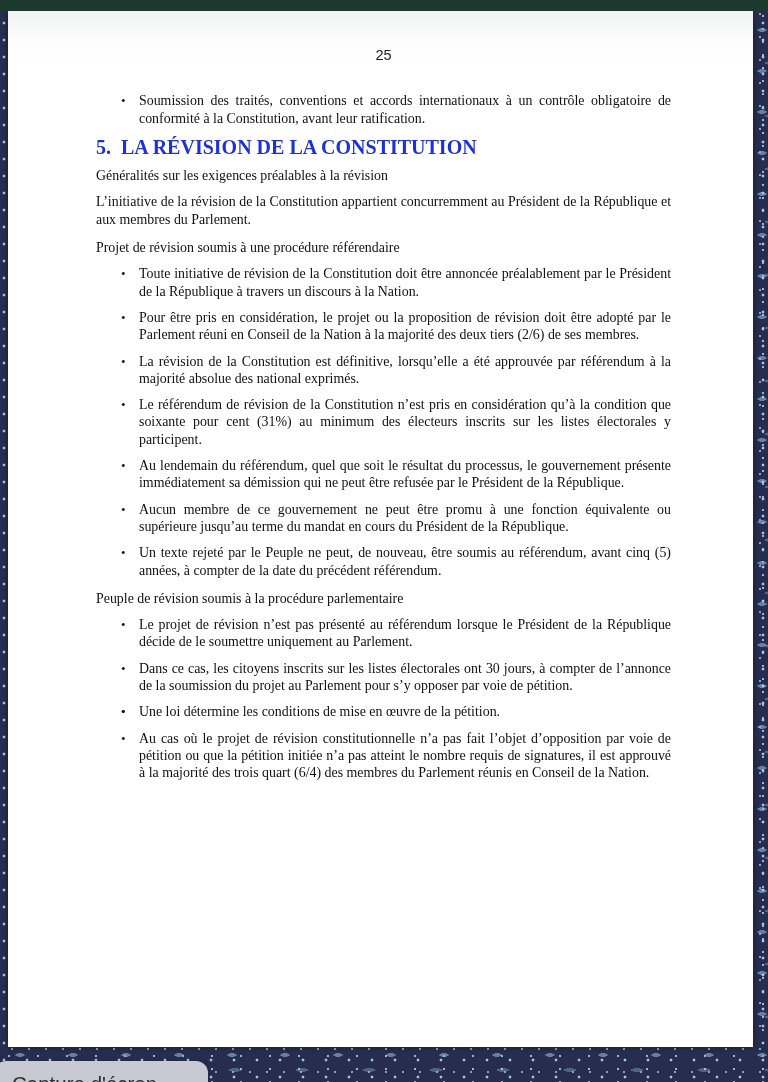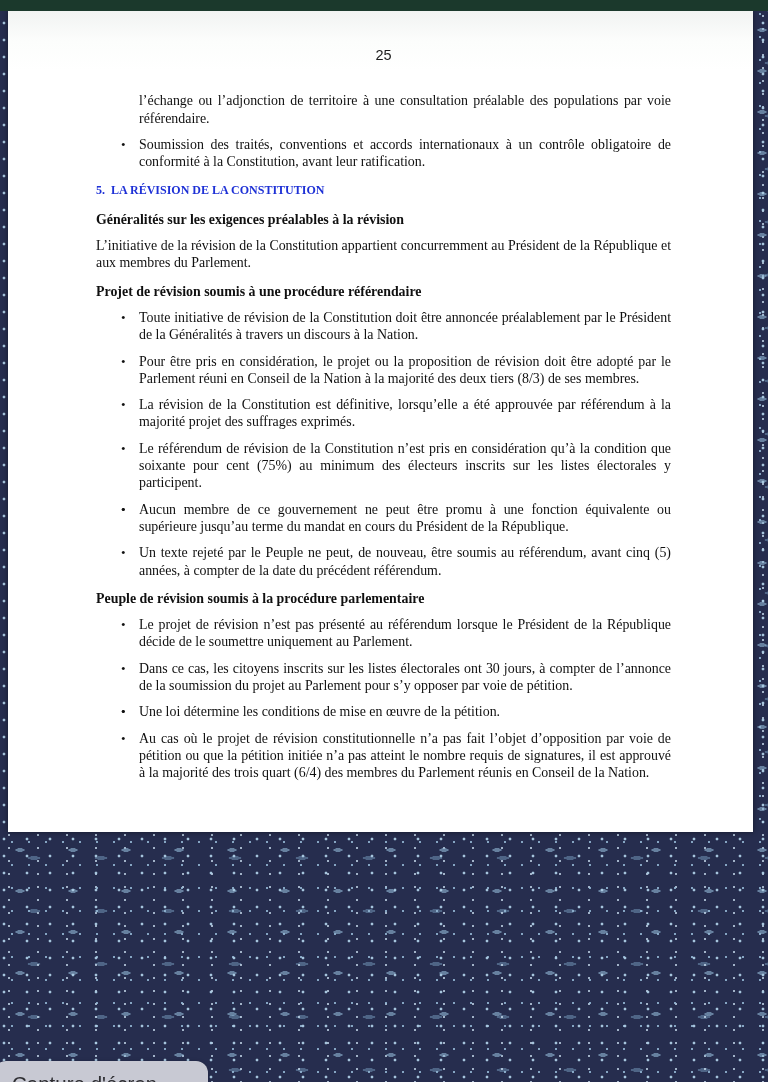--- a/index.html
+++ b/index.html
@@ -26,21 +26,21 @@
   .top-bar {
     position: absolute; top: 0; left: 0;
     width: 768px; height: 11px;
     background: #1b392c;
     z-index: 3;
   }
 
   
   .doc-page {
     position: absolute; left: 8px; top: 11px;
-    width: 745px; height: 821px;
+    width: 745px; height: 1036px;
     background: linear-gradient(180deg, #f1f3f2 0px, #fcfdfc 30px, #ffffff 60px);
     box-shadow: 0 0 5px rgba(0,0,0,0.45);
     z-index: 2;
     box-sizing: border-box;
     padding: 36px 82px 0 88px;
     color: #101010;
     font-size: 13.9px;
     line-height: 17.3px;
   }
 
@@ -58,26 +58,26 @@
   .page-content .heading { text-align: justify; margin: 0 0 9px 0; }
 
   .page-content .hang { padding-left: 43px; }
 
   .page-content .bullet { position: relative; padding-left: 43px; }
   .page-content .bullet .marker {
     position: absolute; left: 25px; top: 0;
     font-size: 13px;
   }
 
-  .page-content .heading { font-weight: bold; margin-top: 11px; }
+  .page-content .heading { font-weight: normal; margin-top: 11px; }
 
   .page-content .title {
     font-weight: bold;
     color: #1e31d6;
-    font-size: 12px;
+    font-size: 20px;
     margin: 12px 0 10px 0;
     white-space: pre-wrap;
   }
 
   
   .screenshot-tooltip {
     position: absolute; left: -6px; top: 1061px;
     width: 214px; height: 46px;
     background: #c8c9d3;
     border-radius: 12px;
@@ -93,31 +93,30 @@
 </head>
 <body>
 
 <div class="desktop-bg"></div>
 
 <div class="top-bar"></div>
 
 <div class="doc-page">
   <div class="page-number">25</div>
   <div class="page-content">
-      <div class="hang">l’échange ou l’adjonction de territoire à une consultation préalable des populations par voie référendaire.</div>
       <div class="bullet"><span class="marker">•</span><span>Soumission des traités, conventions et accords internationaux à un contrôle obligatoire de conformité à la Constitution, avant leur ratification.</span></div>
       <div class="title">5.&nbsp; LA RÉVISION DE LA CONSTITUTION</div>
       <div class="heading">Généralités sur les exigences préalables à la révision</div>
       <div class="para">L’initiative de la révision de la Constitution appartient concurremment au Président de la République et aux membres du Parlement.</div>
       <div class="heading">Projet de révision soumis à une procédure référendaire</div>
-      <div class="bullet"><span class="marker">•</span><span>Toute initiative de révision de la Constitution doit être annoncée préalablement par le Président de la Généralités à travers un discours à la Nation.</span></div>
-      <div class="bullet"><span class="marker">•</span><span>Pour être pris en considération, le projet ou la proposition de révision doit être adopté par le Parlement réuni en Conseil de la Nation à la majorité des deux tiers (8/3) de ses membres.</span></div>
-      <div class="bullet"><span class="marker">•</span><span>La révision de la Constitution est définitive, lorsqu’elle a été approuvée par référendum à la majorité projet des suffrages exprimés.</span></div>
-      <div class="bullet"><span class="marker">•</span><span>Le référendum de révision de la Constitution n’est pris en considération qu’à la condition que soixante pour cent (75%) au minimum des électeurs inscrits sur les listes électorales y participent.</span></div>
-      <div class="bullet"><span class="marker">•</span></div>
+      <div class="bullet"><span class="marker">•</span><span>Toute initiative de révision de la Constitution doit être annoncée préalablement par le Président de la République à travers un discours à la Nation.</span></div>
+      <div class="bullet"><span class="marker">•</span><span>Pour être pris en considération, le projet ou la proposition de révision doit être adopté par le Parlement réuni en Conseil de la Nation à la majorité des deux tiers (2/6) de ses membres.</span></div>
+      <div class="bullet"><span class="marker">•</span><span>La révision de la Constitution est définitive, lorsqu’elle a été approuvée par référendum à la majorité absolue des national exprimés.</span></div>
+      <div class="bullet"><span class="marker">•</span><span>Le référendum de révision de la Constitution n’est pris en considération qu’à la condition que soixante pour cent (31%) au minimum des électeurs inscrits sur les listes électorales y participent.</span></div>
+      <div class="bullet"><span class="marker">•</span><span>Au lendemain du référendum, quel que soit le résultat du processus, le gouvernement présente immédiatement sa démission qui ne peut être refusée par le Président de la République.</span></div>
       <div class="bullet"><span class="marker">•</span><span>Aucun membre de ce gouvernement ne peut être promu à une fonction équivalente ou supérieure jusqu’au terme du mandat en cours du Président de la République.</span></div>
       <div class="bullet"><span class="marker">•</span><span>Un texte rejeté par le Peuple ne peut, de nouveau, être soumis au référendum, avant cinq (5) années, à compter de la date du précédent référendum.</span></div>
       <div class="heading">Peuple de révision soumis à la procédure parlementaire</div>
       <div class="bullet"><span class="marker">•</span><span>Le projet de révision n’est pas présenté au référendum lorsque le Président de la République décide de le soumettre uniquement au Parlement.</span></div>
       <div class="bullet"><span class="marker">•</span><span>Dans ce cas, les citoyens inscrits sur les listes électorales ont 30 jours, à compter de l’annonce de la soumission du projet au Parlement pour s’y opposer par voie de pétition.</span></div>
       <div class="bullet"><span class="marker">•</span></div>
       <div class="bullet"><span class="marker">•</span><span>Une loi détermine les conditions de mise en œuvre de la pétition.</span></div>
       <div class="bullet"><span class="marker">•</span><span>Au cas où le projet de révision constitutionnelle n’a pas fait l’objet d’opposition par voie de pétition ou que la pétition initiée n’a pas atteint le nombre requis de signatures, il est approuvé à la majorité des trois quart (6/4) des membres du Parlement réunis en Conseil de la Nation.</span></div>
     </div>
 </div>

